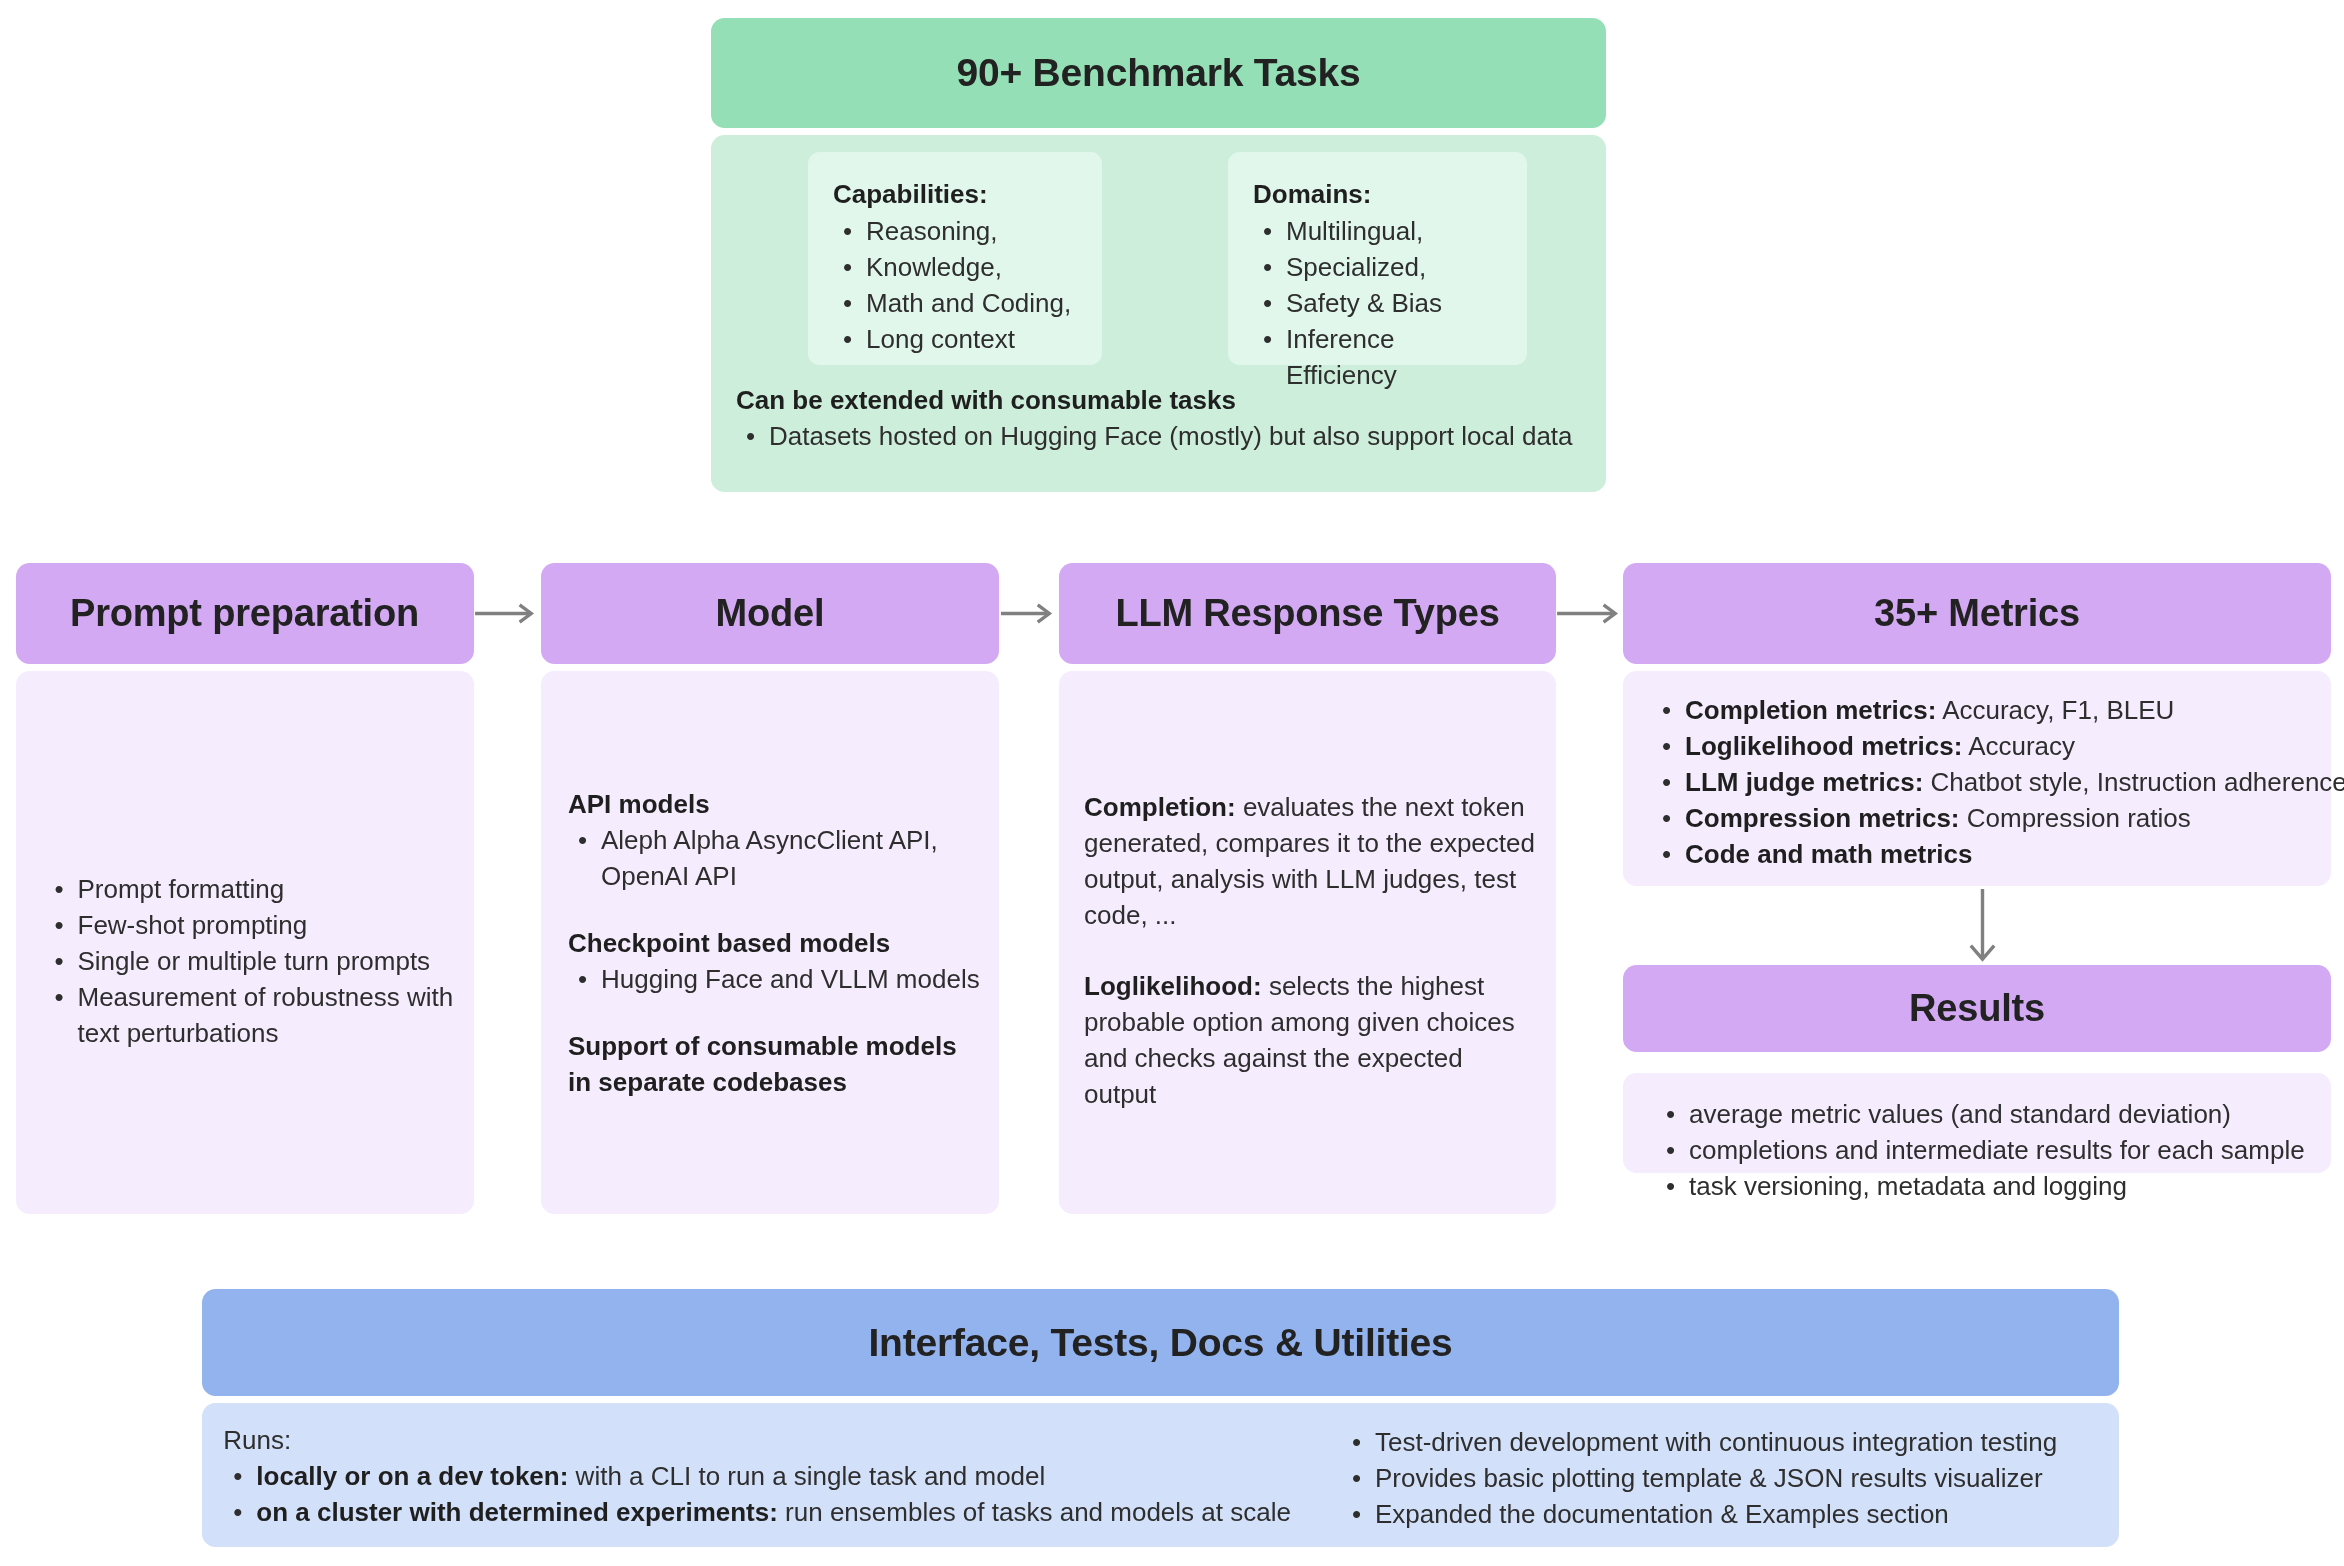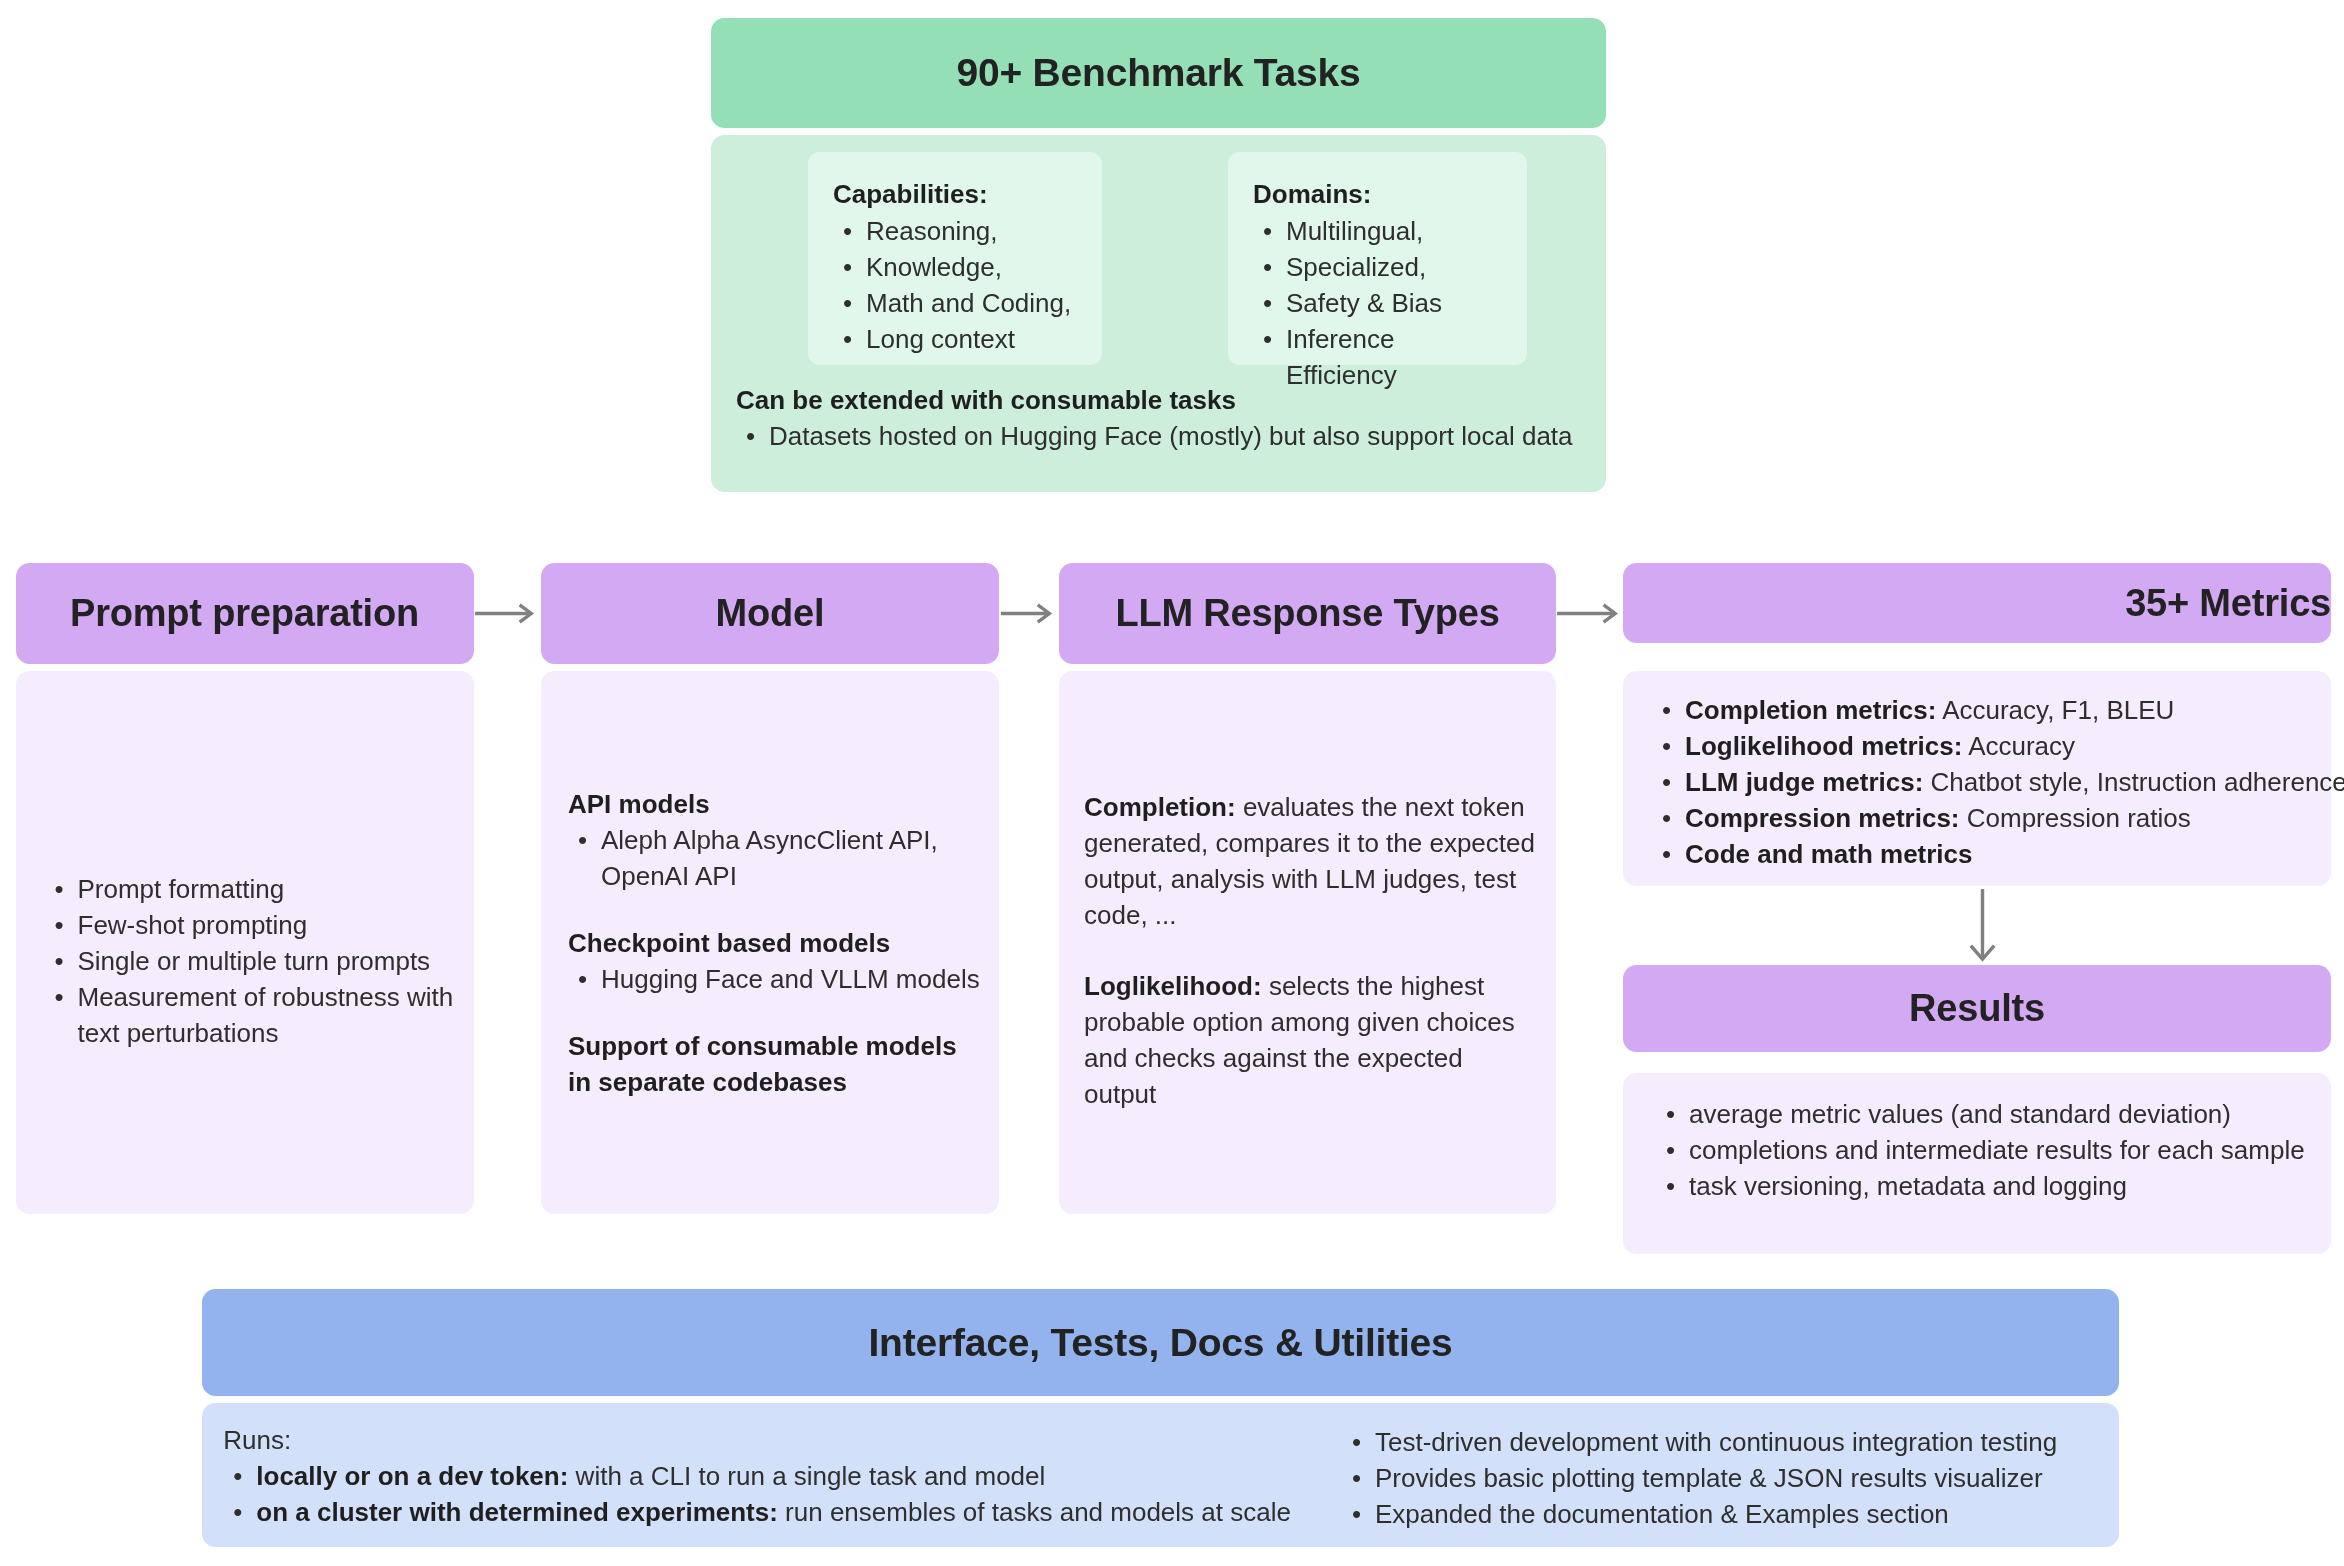--- a/index.html
+++ b/index.html
@@ -109,27 +109,27 @@
   #col2-content .grp:last-child { margin-bottom: 0; }
 
   
   #col3-header { left: 1059px; top: 563px; width: 497px; height: 101px; font-size: 38px; }
   #col3-body   { left: 1059px; top: 671px; width: 497px; height: 543px; }
   #col3-content{ position: absolute; left: 25px; top: 118px; width: 456px; }
   #col3-content p { margin: 0 0 35px 0; }
   #col3-content p:last-child { margin-bottom: 0; }
 
   
-  #col4-header { left: 1623px; top: 563px; width: 708px; height: 80px; font-size: 38px; justify-content: flex-end; }
+  #col4-header { left: 1623px; top: 563px; width: 708px; height: 101px; font-size: 38px; }
   #col4-body   { left: 1623px; top: 671px; width: 708px; height: 215px; }
   #col4-list   { position: absolute; left: 29px; top: 21.3px; width: 670px; }
 
   
   #res-header { left: 1623px; top: 965px; width: 708px; height: 87px; font-size: 38px; }
-  #res-body   { left: 1623px; top: 1073px; width: 708px; height: 181px; text-decoration: underline; }
+  #res-body   { left: 1623px; top: 1073px; width: 708px; height: 100px; text-decoration: underline; }
   #res-list   { position: absolute; left: 33px; top: 23px; width: 670px; }
 
   
   #blue-header { left: 202px; top: 1289px; width: 1917px; height: 107px; font-size: 39px; }
   #blue-body   { left: 202px; top: 1403px; width: 1917px; height: 144px; }
   #blue-left   { position: absolute; left: 21.3px; top: 19.4px; width: 1097px; }
   #blue-right  { position: absolute; left: 1140px; top: 21.3px; width: 767px; }
   #blue-left .runs-label { font-size: 26px; line-height: 36px; color: #2e2e2e; }
 
   

